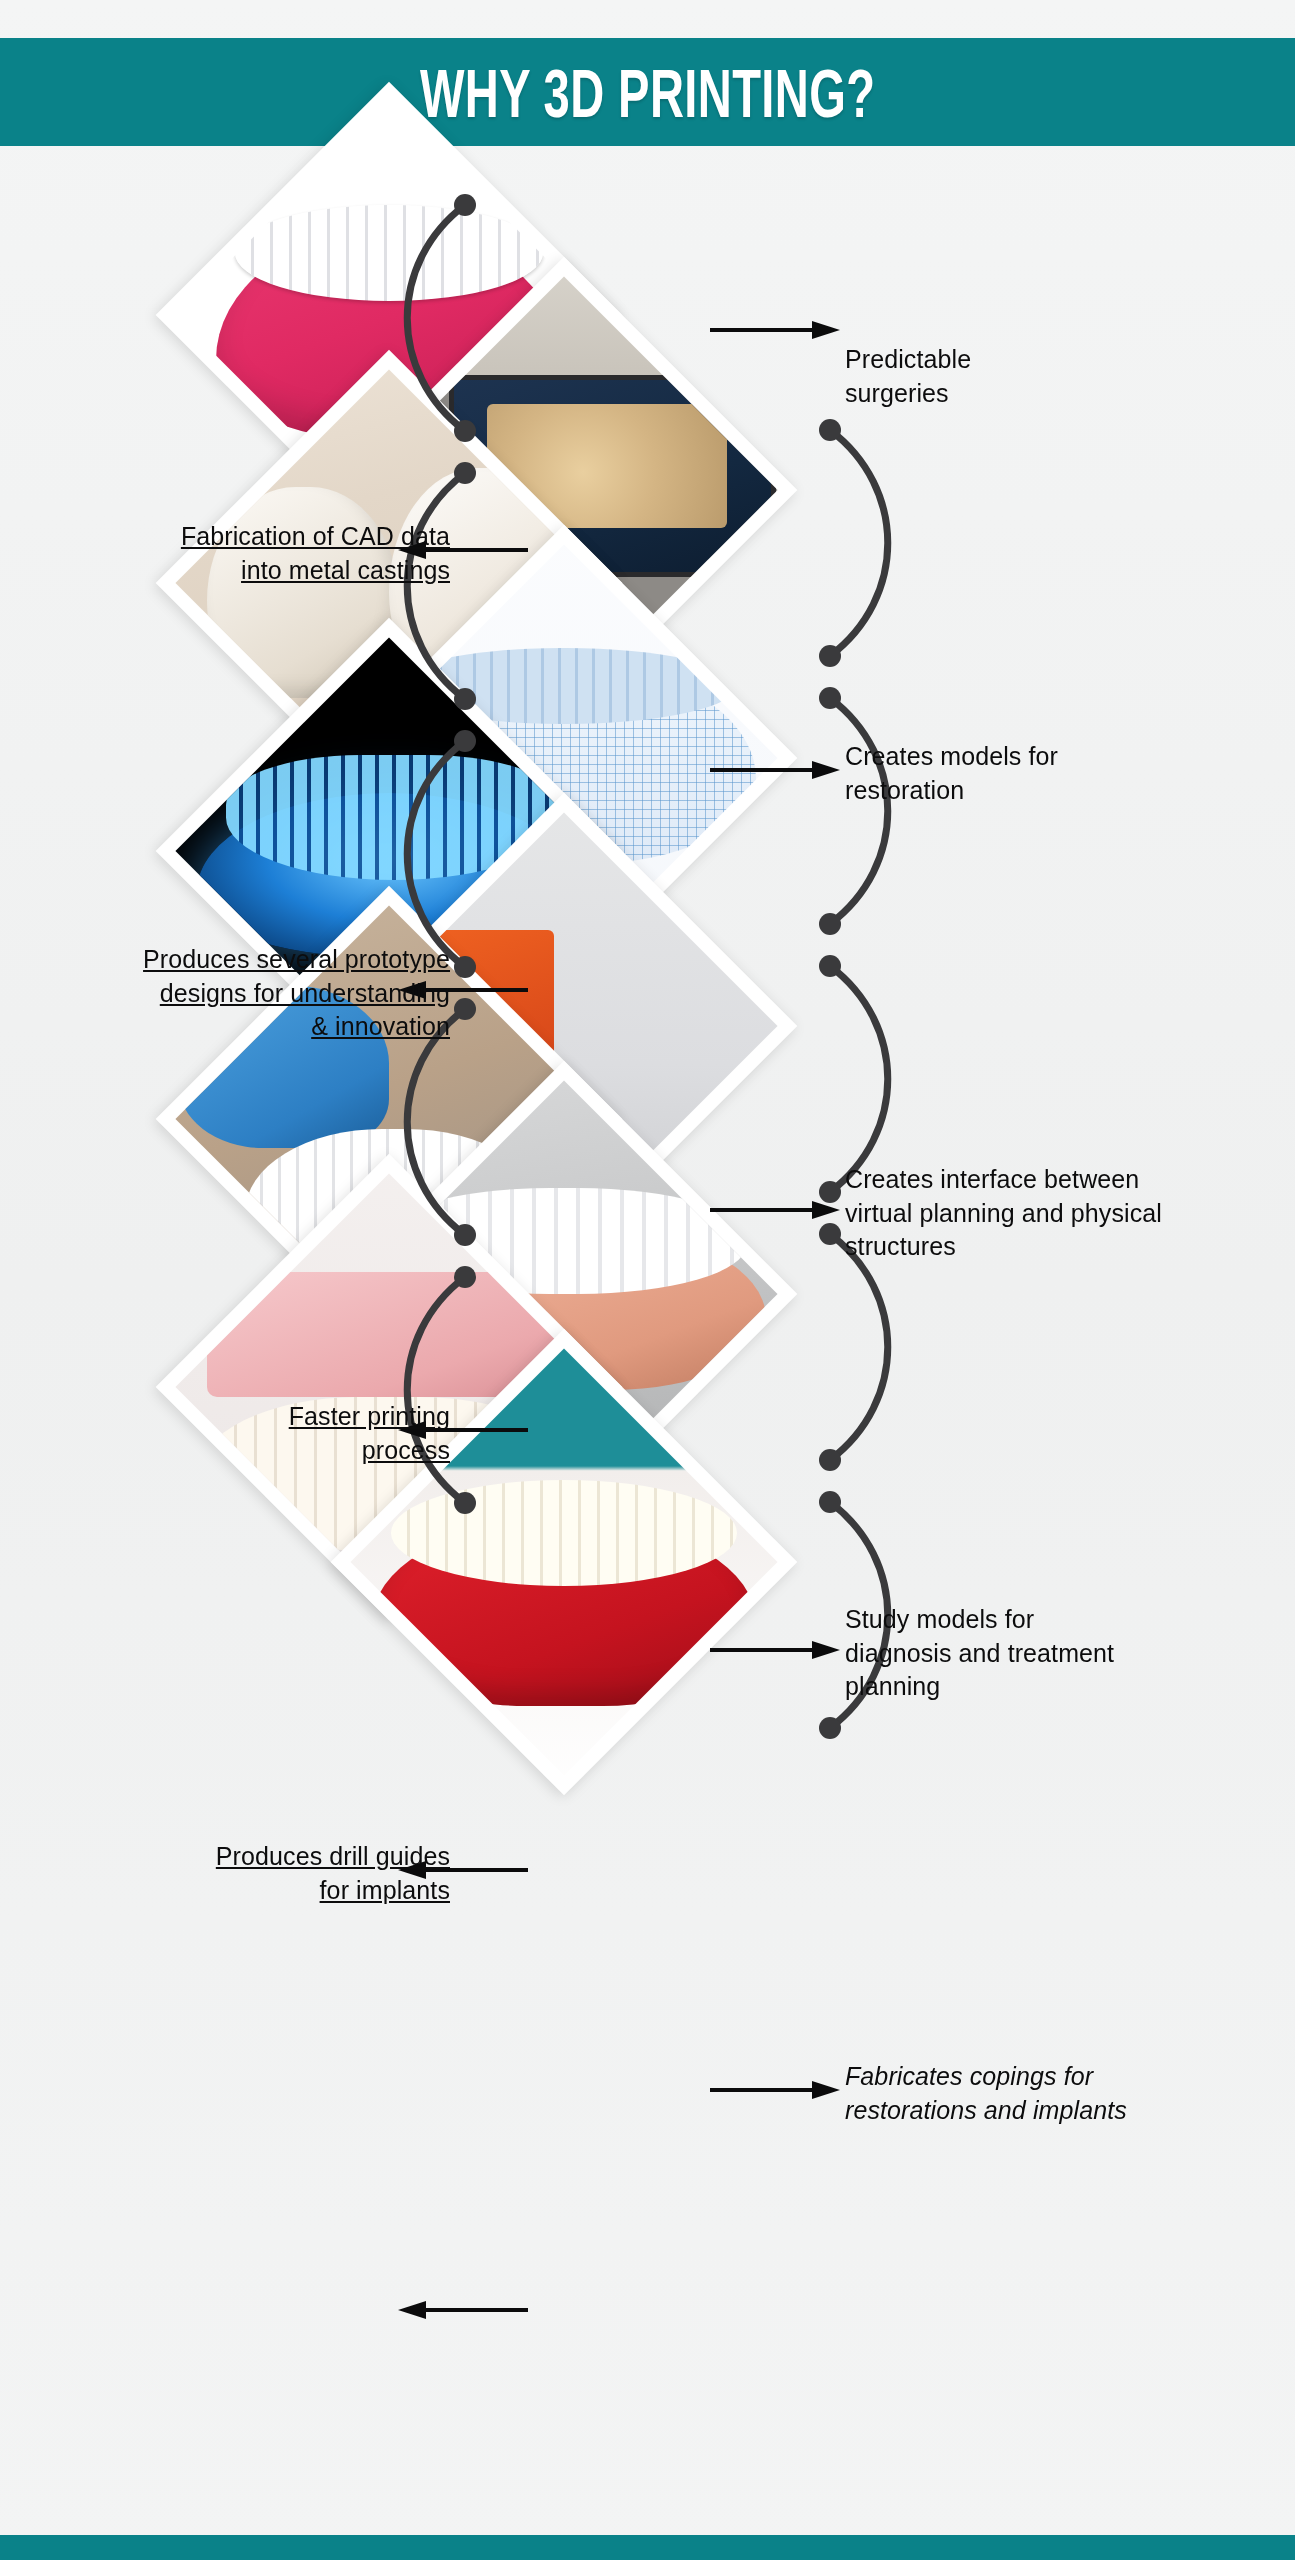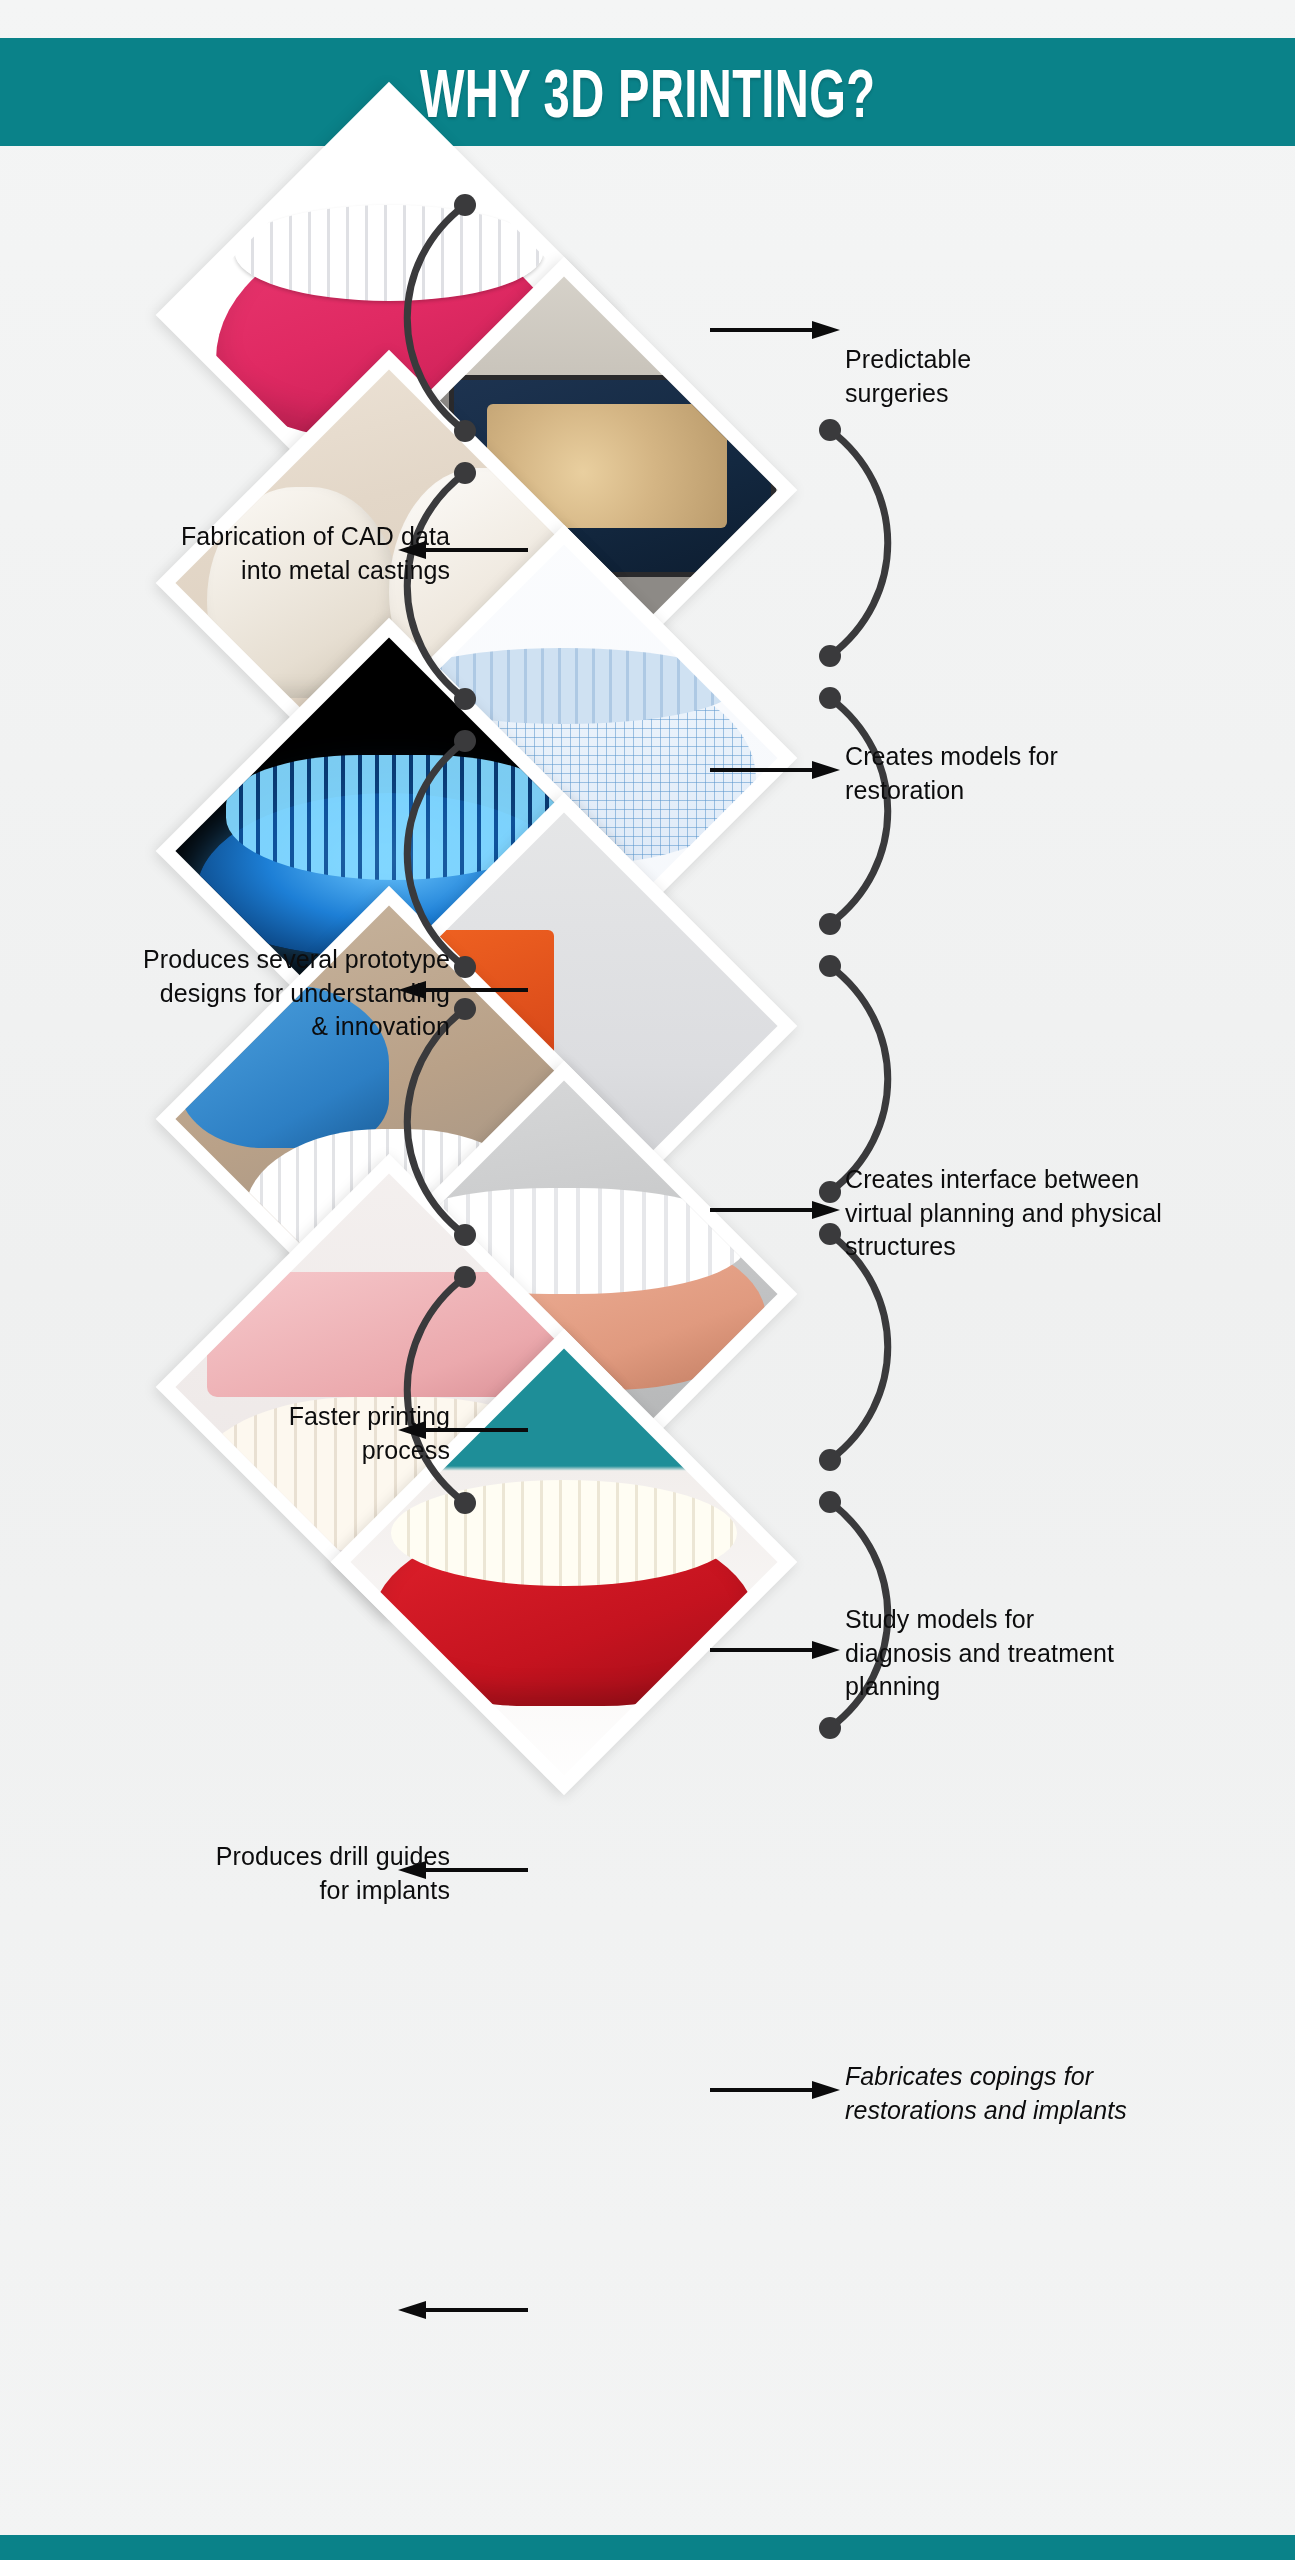--- a/index.html
+++ b/index.html
@@ -267,21 +267,21 @@
   .label {
     position: absolute;
     font-size: 25px;
     line-height: 1.34;
     color: #0c0c0d;
     font-weight: 400;
     letter-spacing: 0.1px;
     white-space: pre-line;
   }
   .label.right { text-align: left; }
-  .label.left  { text-align: right; }
+  .label.left  { text-align: right; text-decoration: underline; }
 </style>
 </head>
 <body>
 
 <div id="page">
 
   <div class="bar-top" style="background: rgb(10, 130, 137); justify-content: center;">
     <div class="bar-title">WHY 3D PRINTING?</div>
   </div>
 

